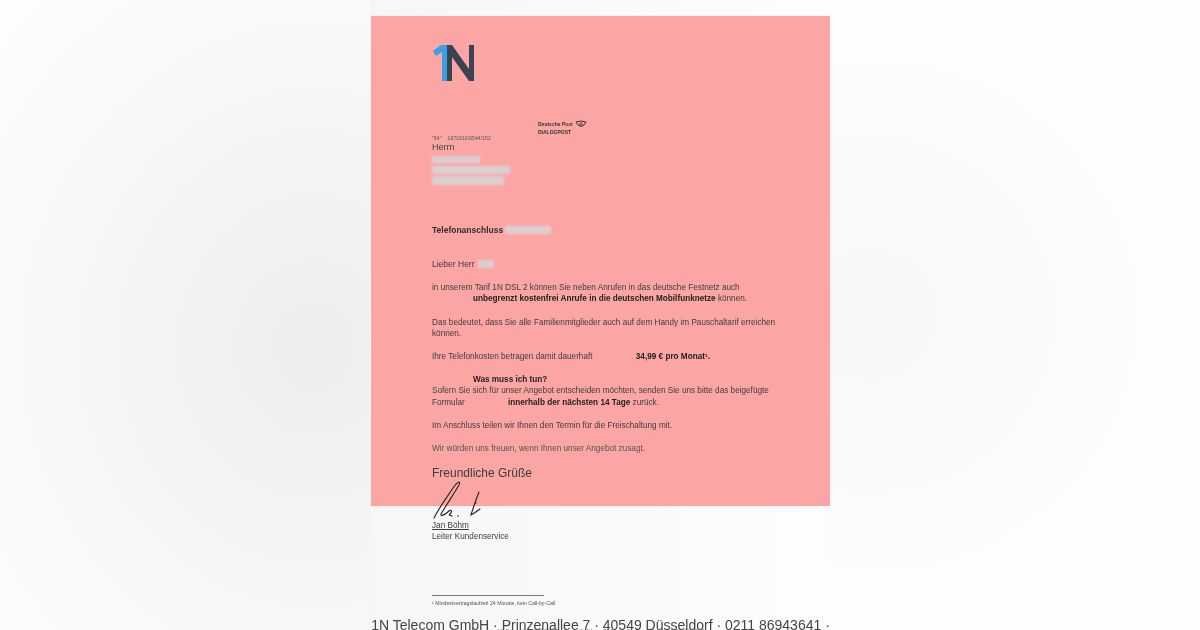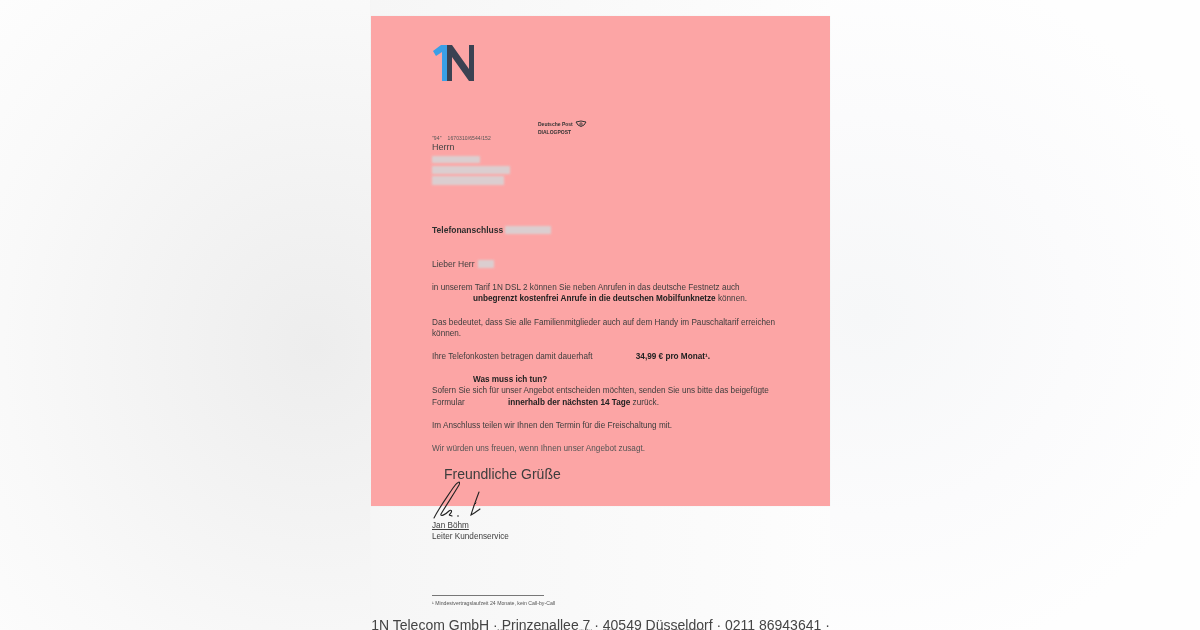--- a/index.html
+++ b/index.html
@@ -36,21 +36,21 @@
   .greeting { left:61px; top:243px; font-size:8.5px; color:#3d3d3d; display:flex; align-items:center; }
   .greeting .blur-box { display:inline-block; width:16px; height:8px; margin-left:3px; }
   .para { left:61px; width:350px; font-size:8.2px; line-height:11.4px; color:#3d3d3d; }
   .para b { color:#222;padding-left:41px; }
   .p1 { top:266px; }
   .p2 { top:301px; }
   .p3 { top:335px; }
   .p4 { top:358px; }
   .p5 { top:404px; }
   .p6 { top:427px; color:#555; }
-  .closing { left:61px; top:450px; font-size:14px; color:#3d3d3d;margin-left:12px; }
+  .closing { left:61px; top:450px; font-size:12px; color:#3d3d3d; }
   .signature { left:60px; top:462px; width:60px; height:44px; }
   .signer-name { left:61px; top:505px; font-size:8.2px; color:#3d3d3d;text-decoration:underline; }
   .signer-title { left:61px; top:516px; font-size:8.2px; color:#3d3d3d; }
   .fn-rule { left:61px; top:579px; width:112px; height:1px; background:#777; }
   .footnote { left:61px; top:584px; font-size:5.2px; color:#555; }
   .footer-main { left:0; width:459px; top:601px; text-align:center; font-size:14px; color:#444; }
   .footer-sub { left:0; width:459px; top:612px; text-align:center; font-size:5.2px; color:#666; }
 </style>
 </head>
 <body>

